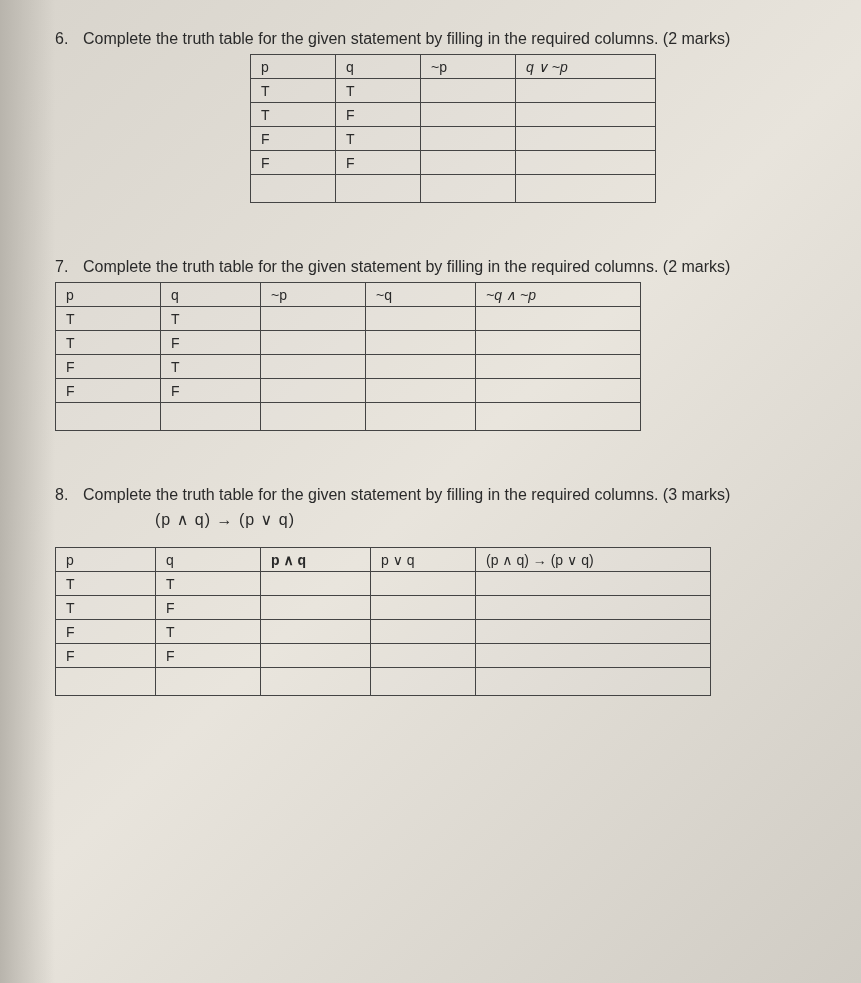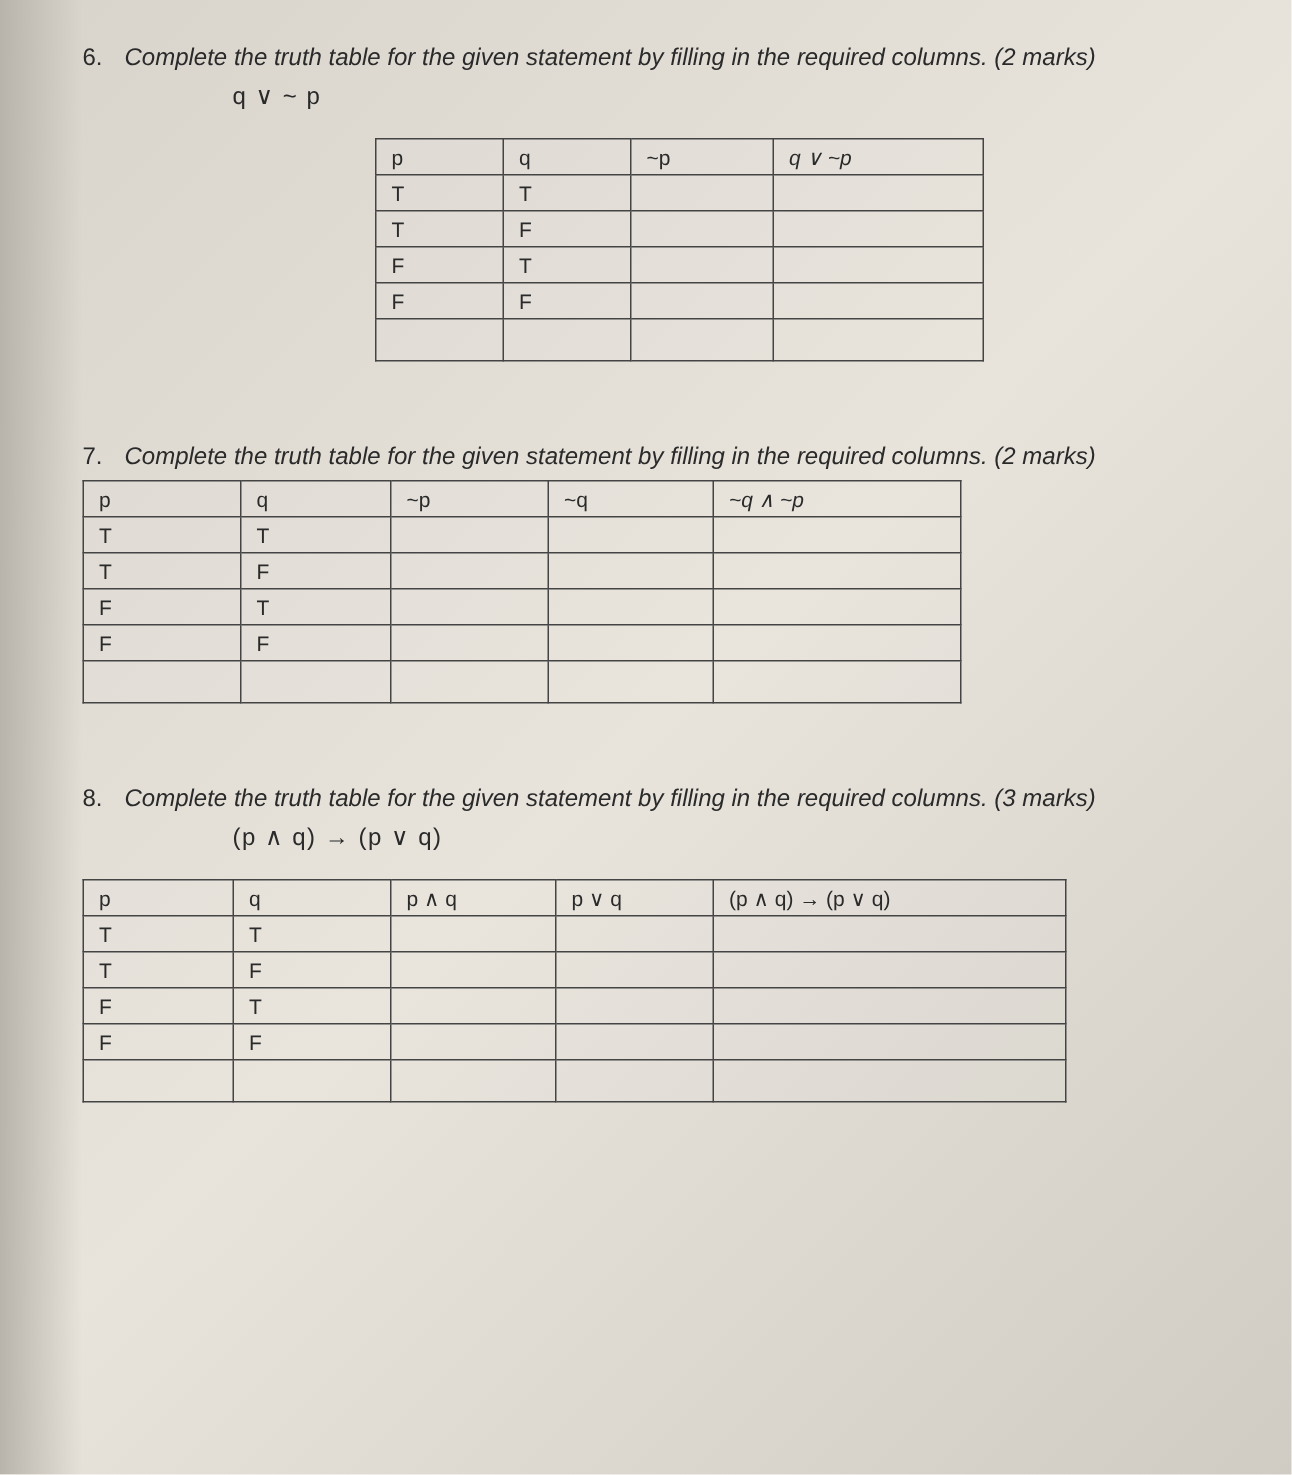--- a/index.html
+++ b/index.html
@@ -29,21 +29,20 @@
       display: flex;
       gap: 8px;
       margin-bottom: 6px;
       font-size: 16px;
     }
     .q-num {
       min-width: 20px;
     }
     .q-text {
       flex: 1;
-      font-style: italic;
     }
     .expr {
       margin-left: 100px;
       margin-bottom: 18px;
       font-size: 16px;
       font-weight: 500;
       letter-spacing: 1px;
     }
     table {
       border-collapse: collapse;
@@ -66,40 +65,39 @@
     .t7 { margin-left: 0px; }
     .t7 td:nth-child(1) { width: 105px; }
     .t7 td:nth-child(2) { width: 100px; }
     .t7 td:nth-child(3) { width: 105px; }
     .t7 td:nth-child(4) { width: 110px; }
     .t7 td:nth-child(5) { width: 165px; font-style: italic; }
 
     .t8 { margin-left: 0px; }
     .t8 td:nth-child(1) { width: 100px; }
     .t8 td:nth-child(2) { width: 105px; }
-    .t8 td:nth-child(3) { width: 110px; }
+    .t8 td:nth-child(3) { width: 110px; font-weight: bold; }
     .t8 td:nth-child(4) { width: 105px; margin-left: 43px; }
     .t8 td:nth-child(5) { width: 235px; }
 
     .header-row td {
       font-weight: normal;
     }
     .extra-row td {
       height: 28px;
     }
   </style>
 </head>
 <body>
 
 <div class="question">
   <div class="q-header">
     <span class="q-num">6.</span>
     <span class="q-text">Complete the truth table for the given statement by filling in the required columns. (2 marks)</span>
   </div>
-  <div class="expr">q ∨ ~ p</div>
   <table class="t6">
     <tbody>
         <tr class="header-row">
       <td>p</td>
       <td>q</td>
       <td>~p</td>
       <td>q ∨ ~p</td>
     </tr>
     <tr>
       <td>T</td>

